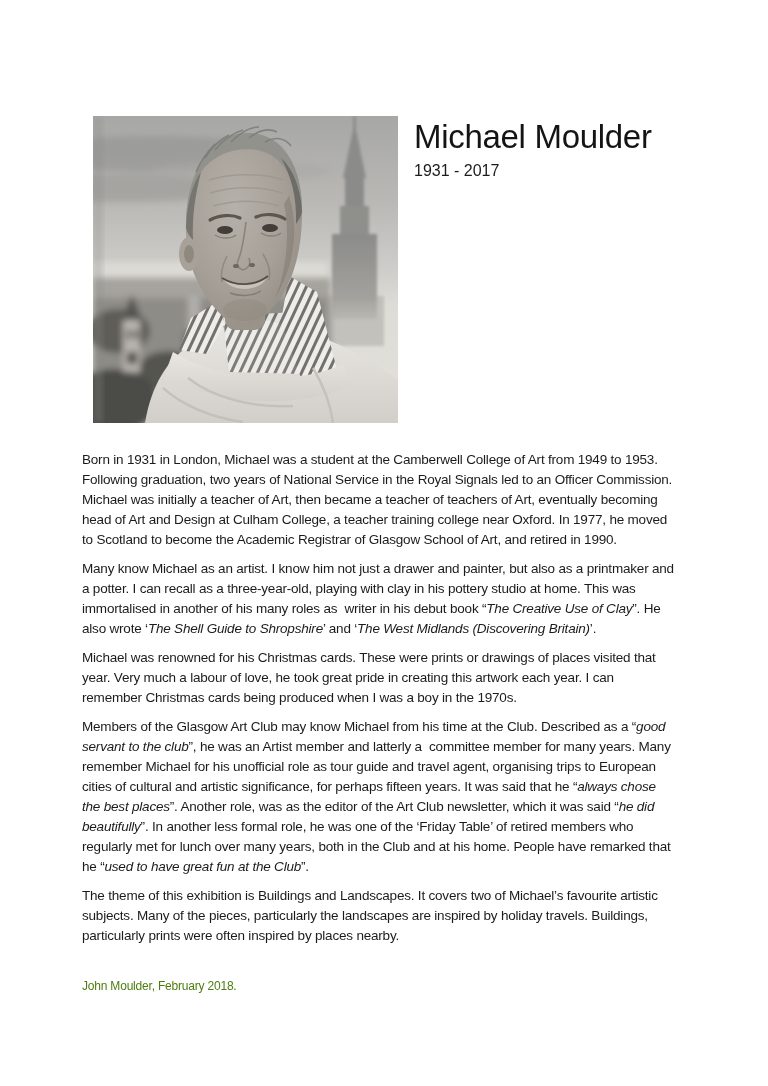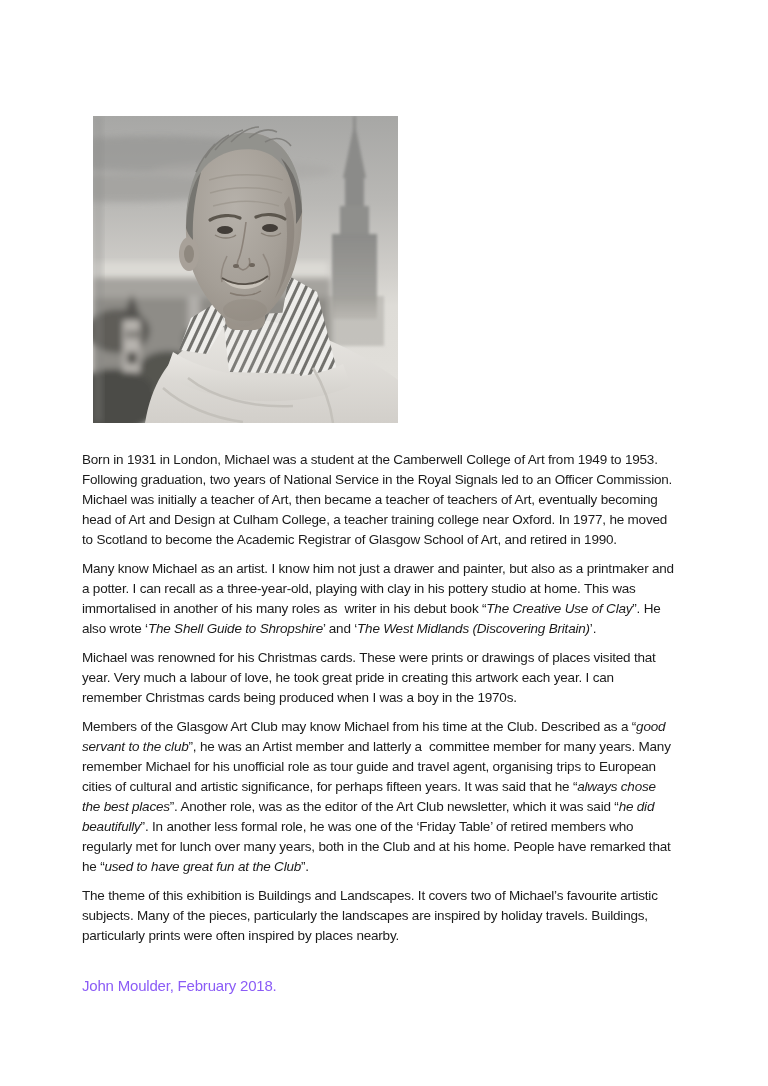--- a/index.html
+++ b/index.html
@@ -50,23 +50,23 @@
     letter-spacing: -0.2px;
     color: #1b1b1b;
   }
   .content p {
     margin: 0 0 9px 0;
     white-space: pre-wrap;
   }
   .content i { }
   .signature {
     margin-top: 30px;
-    font-size: 15px;
+    font-size: 12px;
     letter-spacing: -0.2px;
-    color: #8b5cf6;
+    color: #4d7c0f;
   }
 </style>
 </head>
 <body>
 
 <div class="page">
 
   <div class="photo" role="img" aria-label="Black and white photograph of Michael Moulder smiling, wearing a light sweater over a striped collared shirt, with the Empire State Building and a hazy New York skyline behind him">
     <svg width="305" height="307" viewBox="0 0 305 307" aria-hidden="true">
       <defs>
@@ -202,20 +202,24 @@
       </g>
 
       <g stroke="#c3c0ba" stroke-width="2.5" fill="none" opacity="0.9">
         <path d="M95,262 C120,282 160,292 200,290"></path>
         <path d="M220,252 C232,272 238,292 240,307"></path>
         <path d="M70,272 C90,290 120,302 150,306"></path>
       </g>
     </svg>
   </div>
 
+  <div class="title-block">
+    <h1>Michael Moulder</h1>
+    <div class="dates">1931 - 2017</div>
+  </div>
 
   <div class="content">
       <p><span>Born in 1931 in London, Michael was a student at the Camberwell College of Art from 1949 to 1953. Following graduation, two years of National Service in the Royal Signals led to an Officer Commission. Michael was initially a teacher of Art, then became a teacher of teachers of Art, eventually becoming head of Art and Design at Culham College, a teacher training college near Oxford. In 1977, he moved to Scotland to become the Academic Registrar of Glasgow School of Art, and retired in 1990.</span></p>
       <p><span>Many know Michael as an artist. I know him not just a drawer and painter, but also as a printmaker and a potter. I can recall as a three-year-old, playing with clay in his pottery studio at home. This was immortalised in another of his many roles as  writer in his debut book “</span><i>The Creative Use of Clay</i><span>”. He also wrote ‘</span><i>The Shell Guide to Shropshire</i><span>’ and ‘</span><i>The West Midlands (Discovering Britain)</i><span>’.</span></p>
       <p><span>Michael was renowned for his Christmas cards. These were prints or drawings of places visited that year. Very much a labour of love, he took great pride in creating this artwork each year. I can remember Christmas cards being produced when I was a boy in the 1970s.</span></p>
       <p><span>Members of the Glasgow Art Club may know Michael from his time at the Club. Described as a “</span><i>good servant to the club</i><span>”, he was an Artist member and latterly a  committee member for many years. Many remember Michael for his unofficial role as tour guide and travel agent, organising trips to European cities of cultural and artistic significance, for perhaps fifteen years. It was said that he “</span><i>always chose the best places</i><span>”. Another role, was as the editor of the Art Club newsletter, which it was said “</span><i>he did beautifully</i><span>”. In another less formal role, he was one of the ‘Friday Table’ of retired members who regularly met for lunch over many years, both in the Club and at his home. People have remarked that he “</span><i>used to have great fun at the Club</i><span>”.</span></p>
       <p><span>The theme of this exhibition is Buildings and Landscapes. It covers two of Michael’s favourite artistic subjects. Many of the pieces, particularly the landscapes are inspired by holiday travels. Buildings, particularly prints were often inspired by places nearby.</span></p>
       <div class="signature">John Moulder, February 2018.</div>
     </div>
 

